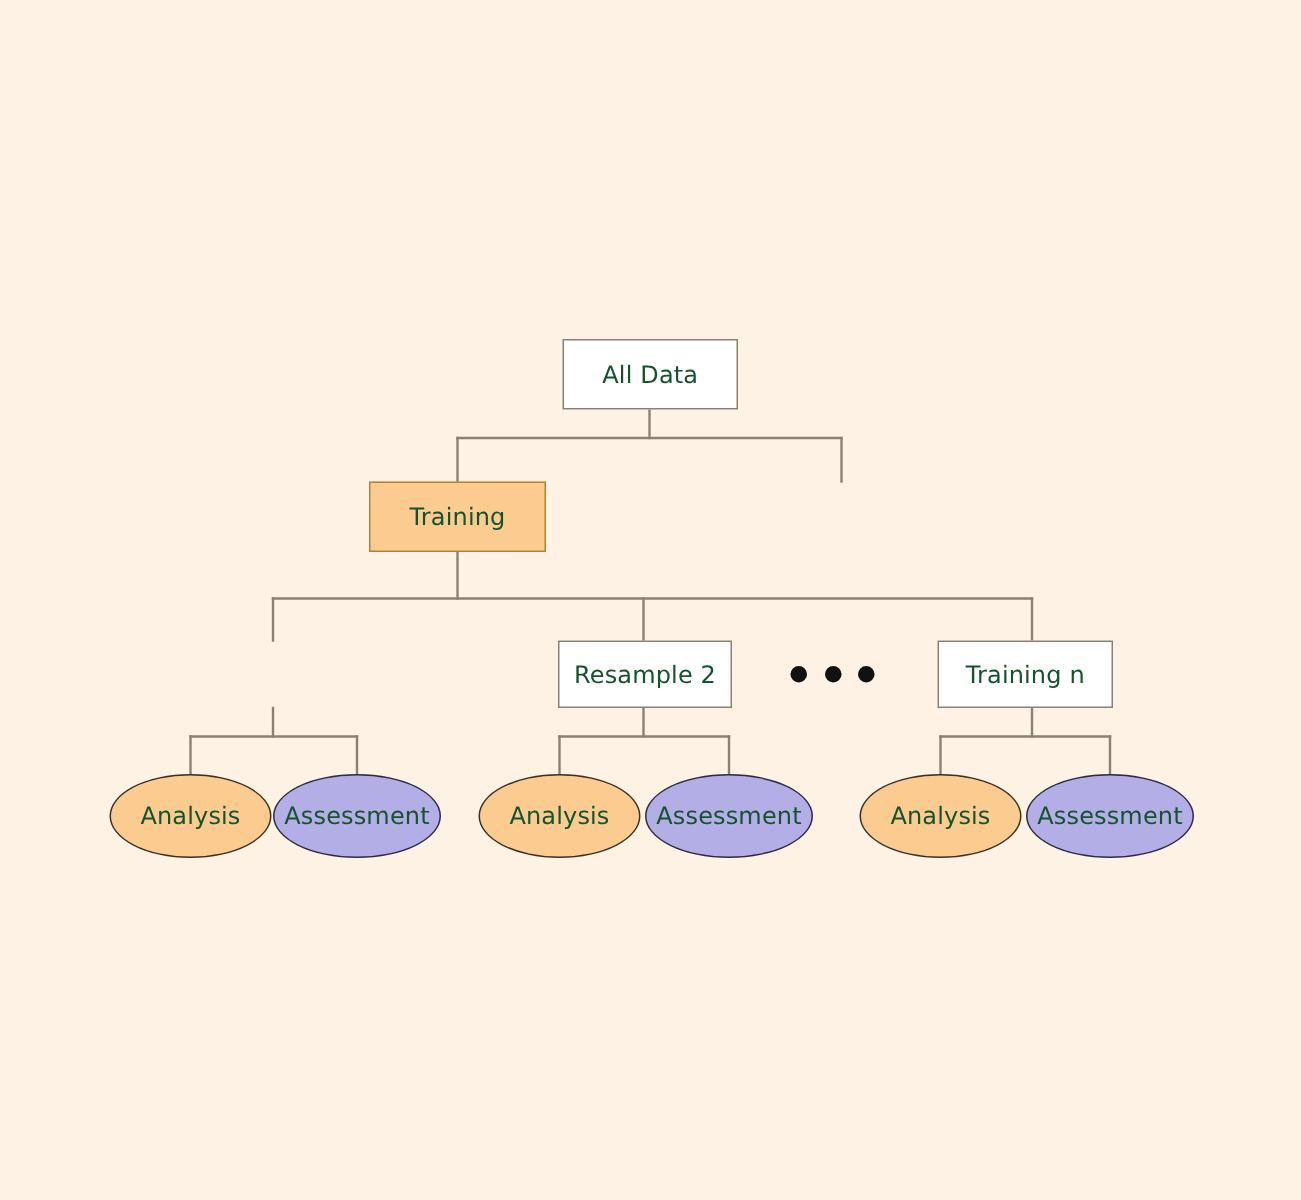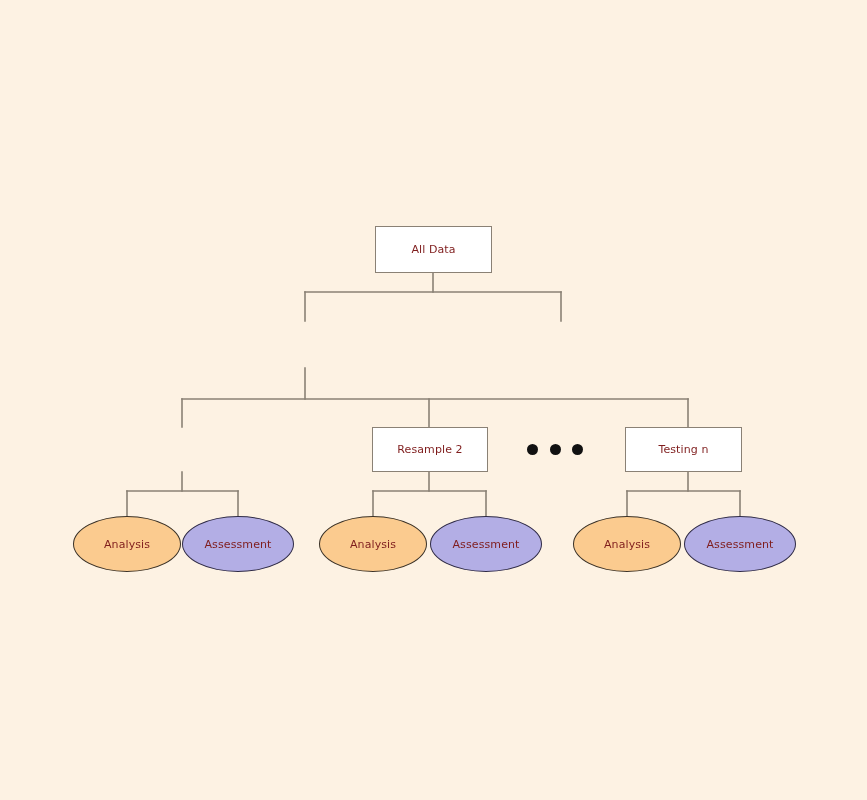--- a/index.html
+++ b/index.html
@@ -26,22 +26,22 @@
     width: 867px;
     height: 800px;
     pointer-events: none;
   }
   .node {
     position: absolute;
     box-sizing: border-box;
     display: flex;
     align-items: center;
     justify-content: center;
-    color: #7f1d1d;
-    font-size: 11px;
+    color: #14532d;
+    font-size: 16px;
     line-height: 1;
     white-space: nowrap;
     letter-spacing: 0.1px;
   }
   .box {
     border: 1.4px solid #8a8175;
     background: #ffffff;
   }
   .box.orange {
     background: #fbcb8f;
@@ -116,35 +116,38 @@
       <path d="M627,491 L740,491"></path>
       <path d="M627,491 L627,517"></path>
       <path d="M740,491 L740,517"></path>
     </g>
   </svg>
 
   <div class="node box" style="left:375px; top:226px; width:117px; height:47px;">
     <span class="node-label">All Data</span>
   </div>
 
+  <div class="node box orange" style="left:246px; top:321px; width:118px; height:47px;">
+    <span class="node-label">Training</span>
+  </div>
 
 
 
   <div class="node box" style="left:372px; top:427px; width:116px; height:45px;">
     <span class="node-label">Resample 2</span>
   </div>
 
   <div id="ellipsis-group">
     <span class="ellipsis-dot"></span>
     <span class="ellipsis-dot"></span>
     <span class="ellipsis-dot"></span>
   </div>
 
   <div class="node box" style="left:625px; top:427px; width:117px; height:45px;">
-    <span class="node-label">Testing n</span>
+    <span class="node-label">Training n</span>
   </div>
 
   <div class="node ellipse orange" style="left:73px; top:516px; width:108px; height:56px;">
     <span class="node-label">Analysis</span>
   </div>
 
   <div class="node ellipse purple" style="left:182px; top:516px; width:112px; height:56px;">
     <span class="node-label">Assessment</span>
   </div>
 

